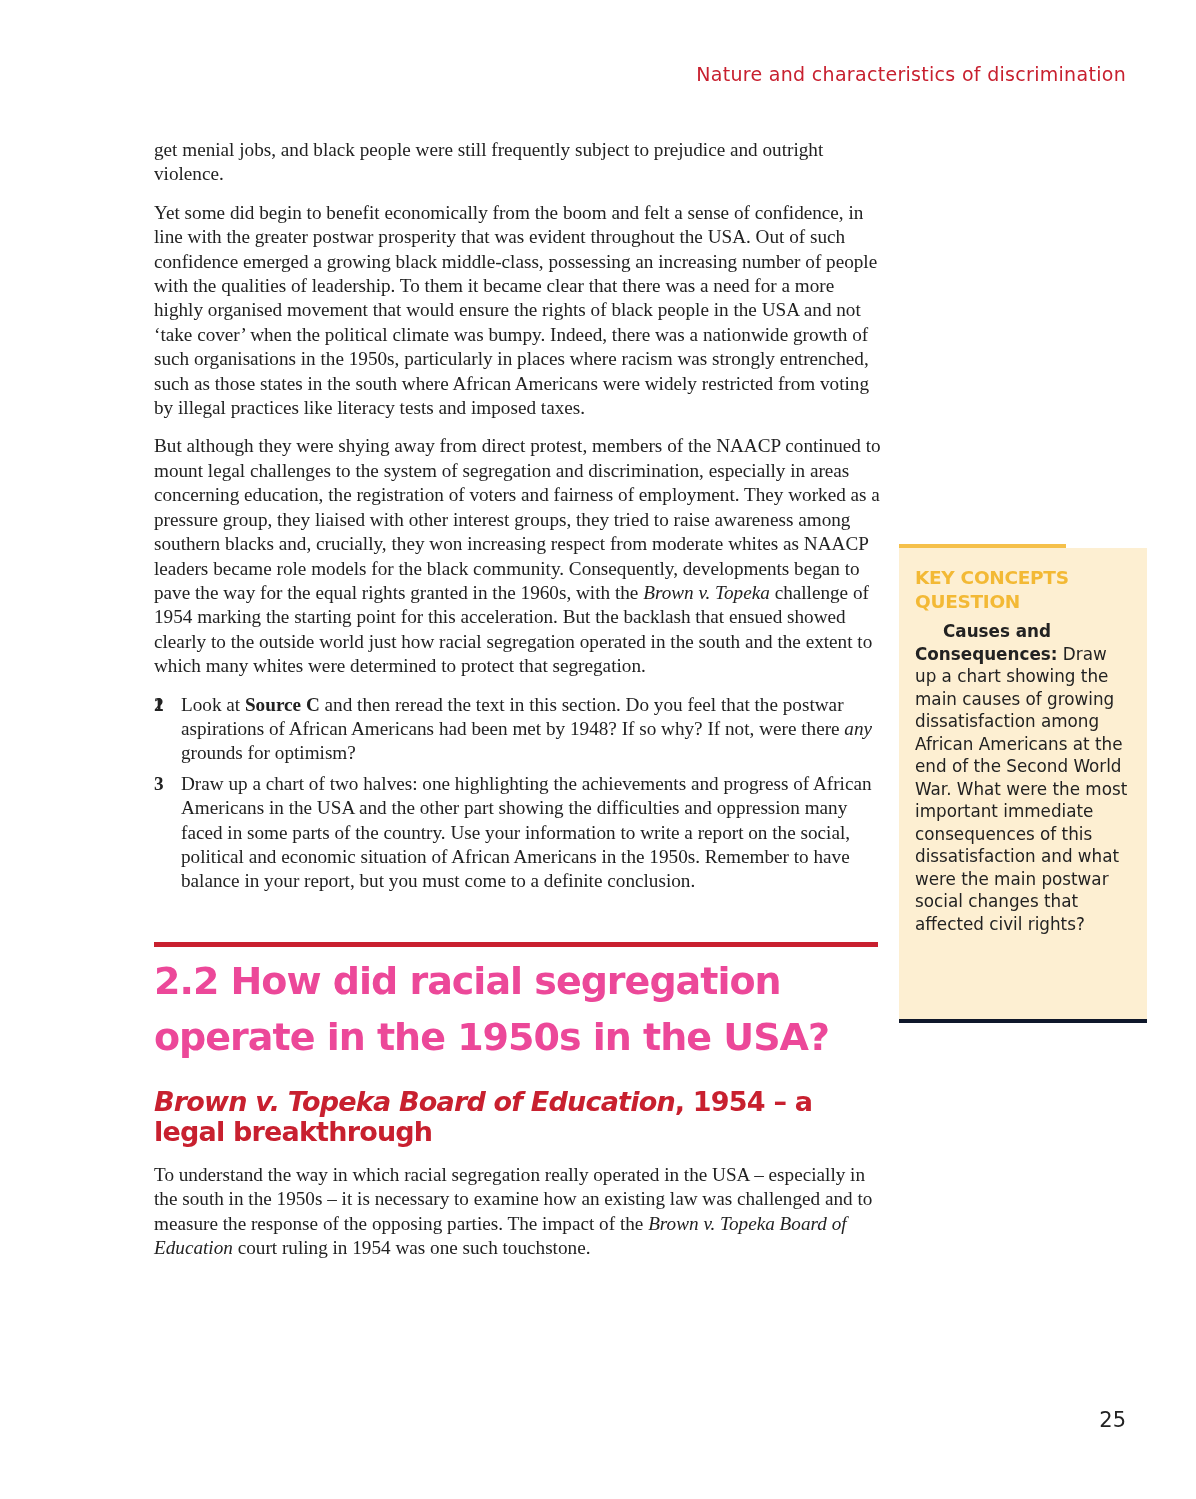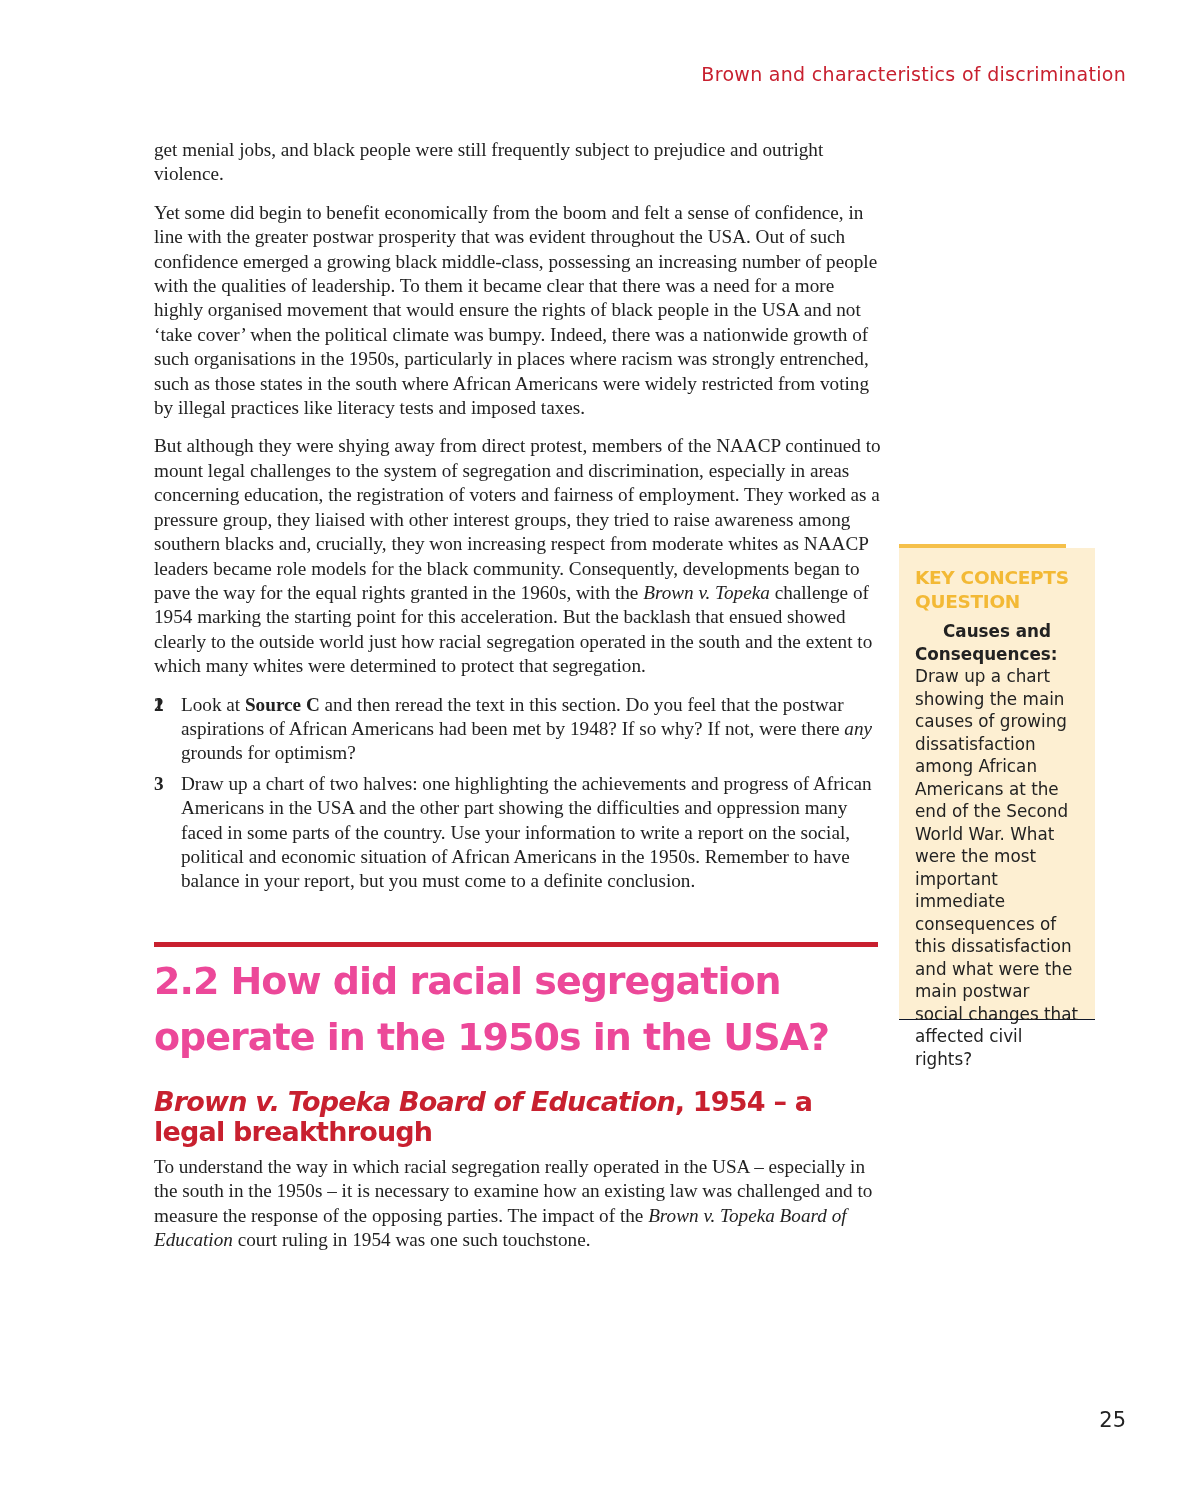--- a/index.html
+++ b/index.html
@@ -6,33 +6,33 @@
   body { width:1196px; height:1499px; position:relative; overflow:hidden; }
   .running-head { position:absolute; right:70px; top:63px; font-family:"DejaVu Sans", sans-serif; font-size:19px; color:#c8202f; letter-spacing:0.3px; }
   .main { position:absolute; left:154px; top:138px; width:730px; font-family:"Liberation Serif", serif; color:#222; font-size:19.2px; line-height:24.4px; }
   .main p { margin:0 0 14px 0; }
   .h-section { font-family:"DejaVu Sans", sans-serif; font-weight:bold; color:#c8202f; font-size:27px; letter-spacing:-0.8px; margin:26px 0 8px 0; line-height:34px; }
   ol.acts { list-style:none; margin:0; padding:0; }
   ol.acts li { position:relative; padding-left:27px; margin-bottom:6px; }
   ol.acts li .num { position:absolute; left:0; top:0; font-weight:bold; }
   .rule { height:5px; background:#c8202f; margin-top:48px; width:724px; }
   .h-chapter { font-family:"DejaVu Sans", sans-serif; font-weight:bold; color:#ec4899; font-size:38px; line-height:56px; letter-spacing:-1px; margin:6px 0 22px 0; }
-  .h-sub { font-family:"DejaVu Sans", sans-serif; font-weight:bold; color:#c8202f; font-size:27px; line-height:30px; letter-spacing:-0.8px; margin:0 0 8px 0; }
-  .sidebar { position:absolute; left:899px; top:548px; width:196px; height:471px; background:#fdefd2; border-bottom:1px solid #0f172a; }
+  .h-sub { font-family:"DejaVu Sans", sans-serif; font-weight:bold; color:#c8202f; font-size:27px; line-height:30px; letter-spacing:-0.8px; margin:0 0 16px 0; }
+  .sidebar { position:absolute; left:899px; top:548px; width:248px; height:471px; background:#fdefd2; border-bottom:4px solid #0f172a; }
   .sidebar-bar { position:absolute; left:899px; top:544px; width:167px; height:5px; background:#f5c04a; }
   .sb-inner { padding:18px 14px 0 16px; font-family:"DejaVu Sans", sans-serif; font-size:16.8px; line-height:22.5px; color:#222; }
   .sb-title { color:#f3b935; font-weight:bold; font-size:18.5px; line-height:24px; letter-spacing:-0.3px; margin-bottom:6px; }
   .sb-label { font-weight:bold;margin-left:28px; }
   .page-num { position:absolute; right:70px; top:1408px; font-family:"DejaVu Sans", sans-serif; font-size:21px; color:#222;text-align:right; }
   i, em { font-style:italic; }
 </style>
 </head>
 <body>
 
-<div class="running-head">Brown and characteristics of discrimination</div>
+<div class="running-head">Nature and characteristics of discrimination</div>
 
 <div class="main">
   <p>get menial jobs, and black people were still frequently subject to prejudice and outright violence.</p>
   <p>Yet some did begin to benefit economically from the boom and felt a sense of confidence, in line with the greater postwar prosperity that was evident throughout the USA. Out of such confidence emerged a growing black middle-class, possessing an increasing number of people with the qualities of leadership. To them it became clear that there was a need for a more highly organised movement that would ensure the rights of black people in the USA and not ‘take cover’ when the political climate was bumpy. Indeed, there was a nationwide growth of such organisations in the 1950s, particularly in places where racism was strongly entrenched, such as those states in the south where African Americans were widely restricted from voting by illegal practices like literacy tests and imposed taxes.</p>
   <p><span>But although they were shying away from direct protest, members of the NAACP continued to mount legal challenges to the system of segregation and discrimination, especially in areas concerning education, the registration of voters and fairness of employment. They worked as a pressure group, they liaised with other interest groups, they tried to raise awareness among southern blacks and, crucially, they won increasing respect from moderate whites as NAACP leaders became role models for the black community. Consequently, developments began to pave the way for the equal rights granted in the 1960s, with the </span><i>Brown v. Topeka</i><span> challenge of 1954 marking the starting point for this acceleration. But the backlash that ensued showed clearly to the outside world just how racial segregation operated in the south and the extent to which many whites were determined to protect that segregation.</span></p>
 
   <ol class="acts">
     <li><span class="num">1</span></li>
     <li><span class="num">2</span><span>Look at </span><b>Source C</b><span> and then reread the text in this section. Do you feel that the postwar aspirations of African Americans had been met by 1948? If so why? If not, were there </span><i>any</i><span> grounds for optimism?</span></li>
     <li><span class="num">3</span><span>Draw up a chart of two halves: one highlighting the achievements and progress of African Americans in the USA and the other part showing the difficulties and oppression many faced in some parts of the country. Use your information to write a report on the social, political and economic situation of African Americans in the 1950s. Remember to have balance in your report, but you must come to a definite conclusion.</span></li>

